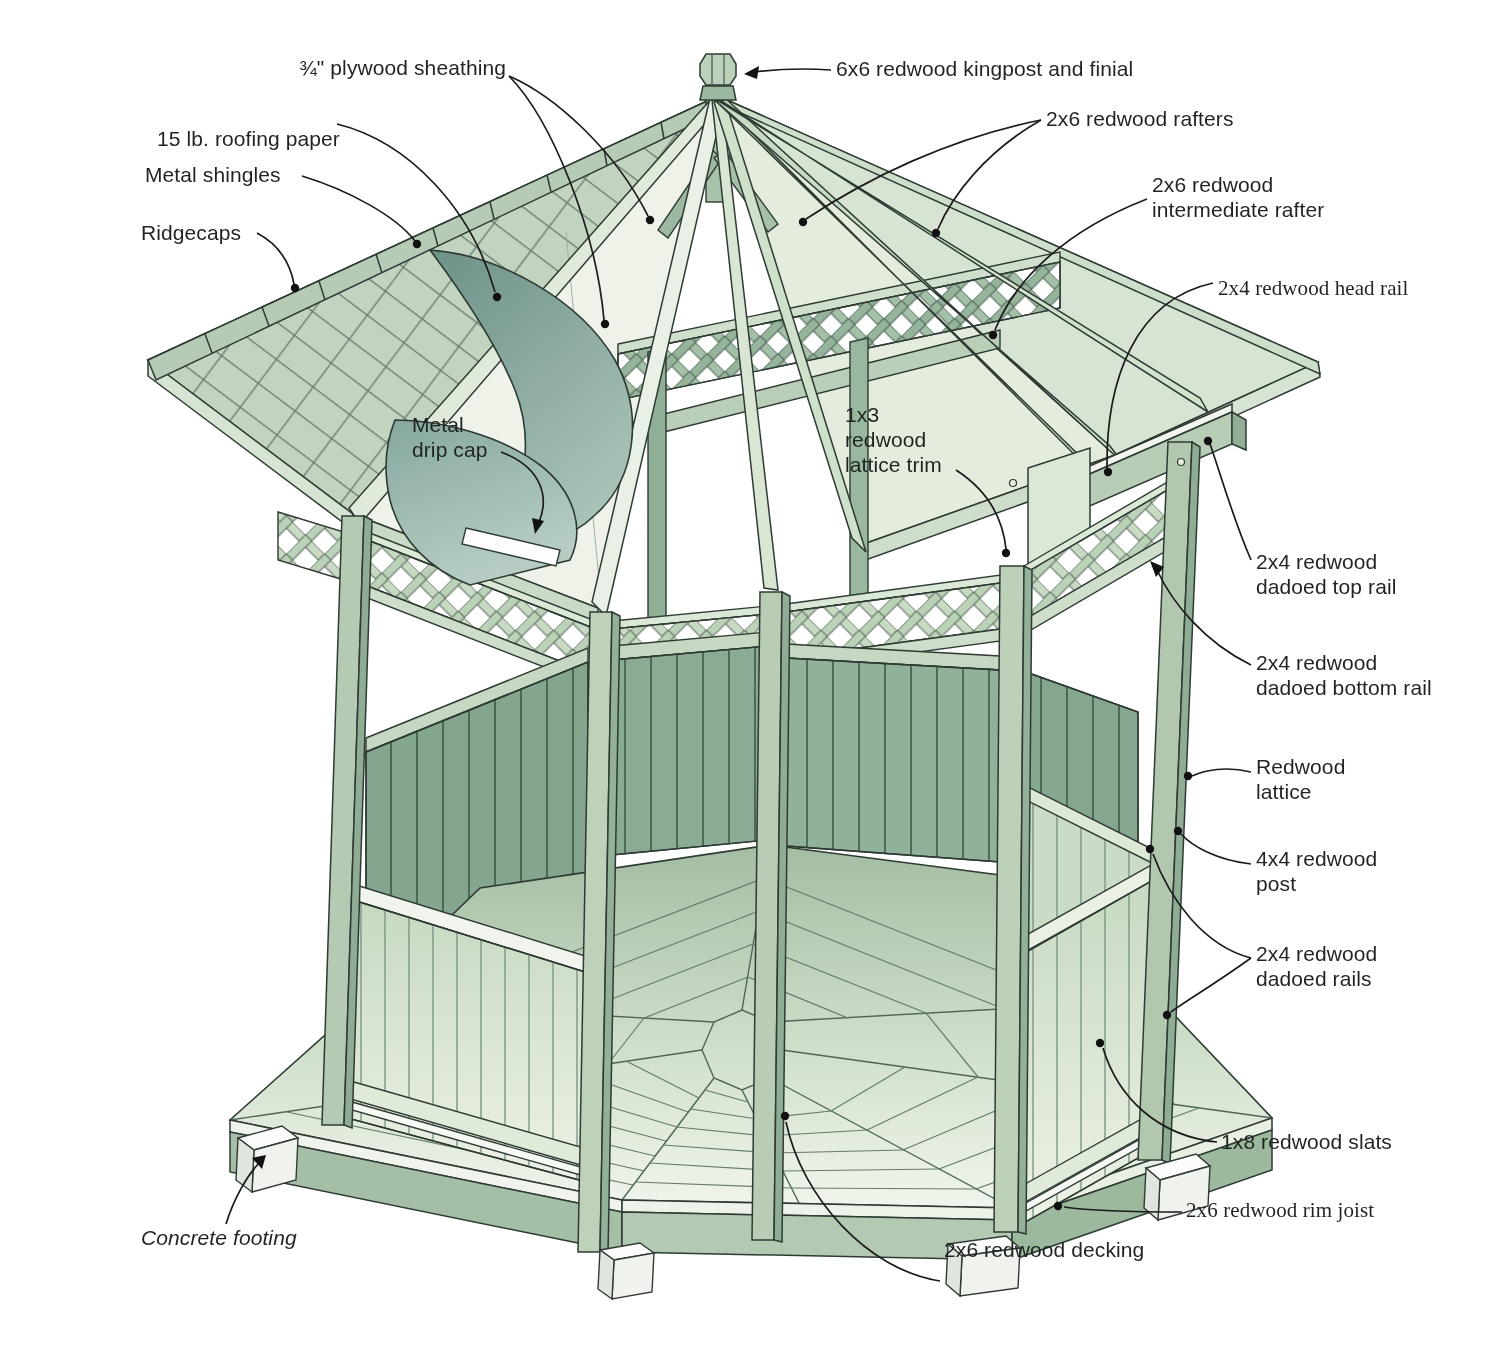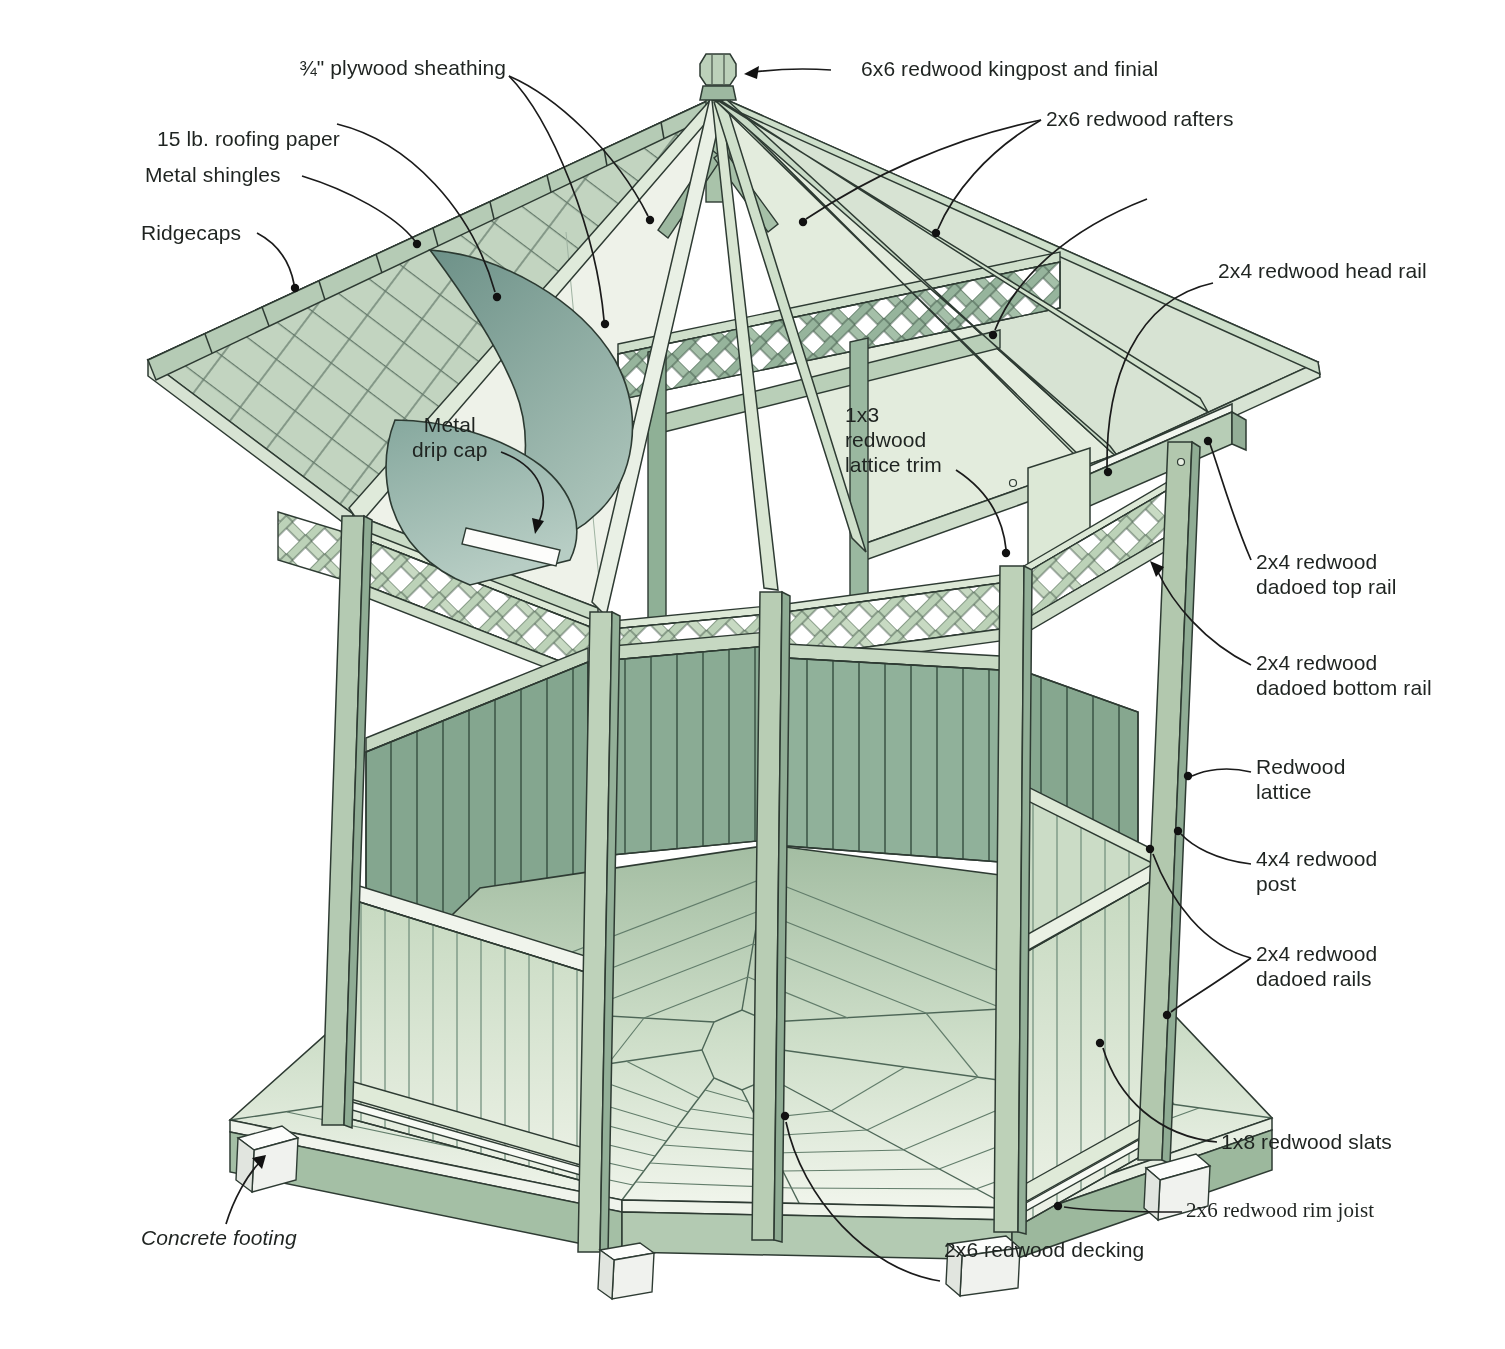--- a/index.html
+++ b/index.html
@@ -372,28 +372,30 @@
         <circle cx="785" cy="1116" r="4.2" fill="#111" stroke="none"></circle>
     <path d="M226,1224 C234,1198 247,1176 259,1163"></path>
         <polygon points="266,1155 252,1158 262,1169" fill="#111" stroke="none"></polygon>
   </g>
 </svg>
 
 <div class="label r" style="left:238px;top:55px;width:268px;">¾" plywood sheathing</div>
 <div class="label" style="left:141px;top:126px;margin-left:16px;">15 lb. roofing paper</div>
 <div class="label" style="left:145px;top:162px;">Metal shingles</div>
 <div class="label" style="left:141px;top:220px;">Ridgecaps</div>
-<div class="label" style="left:412px;top:412px;text-align:center;">Metal
+<div class="label" style="left:412px;top:412px;">Metal
 drip cap</div>
 <div class="label" style="left:845px;top:402px;">1x3
 redwood
 lattice trim</div>
-<div class="label" style="left:836px;top:56px;margin-left:25px;">6x6 redwood kingpost and finial</div>
+<div class="label" style="left:836px;top:56px;">6x6 redwood kingpost and finial</div>
 <div class="label" style="left:1046px;top:106px;">2x6 redwood rafters</div>
-<div class="label" style="left:1218px;top:258px;">2x4 redwood head rail</div>
+<div class="label" style="left:1152px;top:172px;">2x6 redwood
+intermediate rafter</div>
+<div class="label" style="left:1218px;top:276px;font-family:Liberation Serif, serif;">2x4 redwood head rail</div>
 <div class="label" style="left:1256px;top:549px;">2x4 redwood
 dadoed top rail</div>
 <div class="label" style="left:1256px;top:650px;">2x4 redwood
 dadoed bottom rail</div>
 <div class="label" style="left:1256px;top:754px;">Redwood
 lattice</div>
 <div class="label" style="left:1256px;top:846px;">4x4 redwood
 post</div>
 <div class="label" style="left:1256px;top:941px;">2x4 redwood
 dadoed rails</div>

